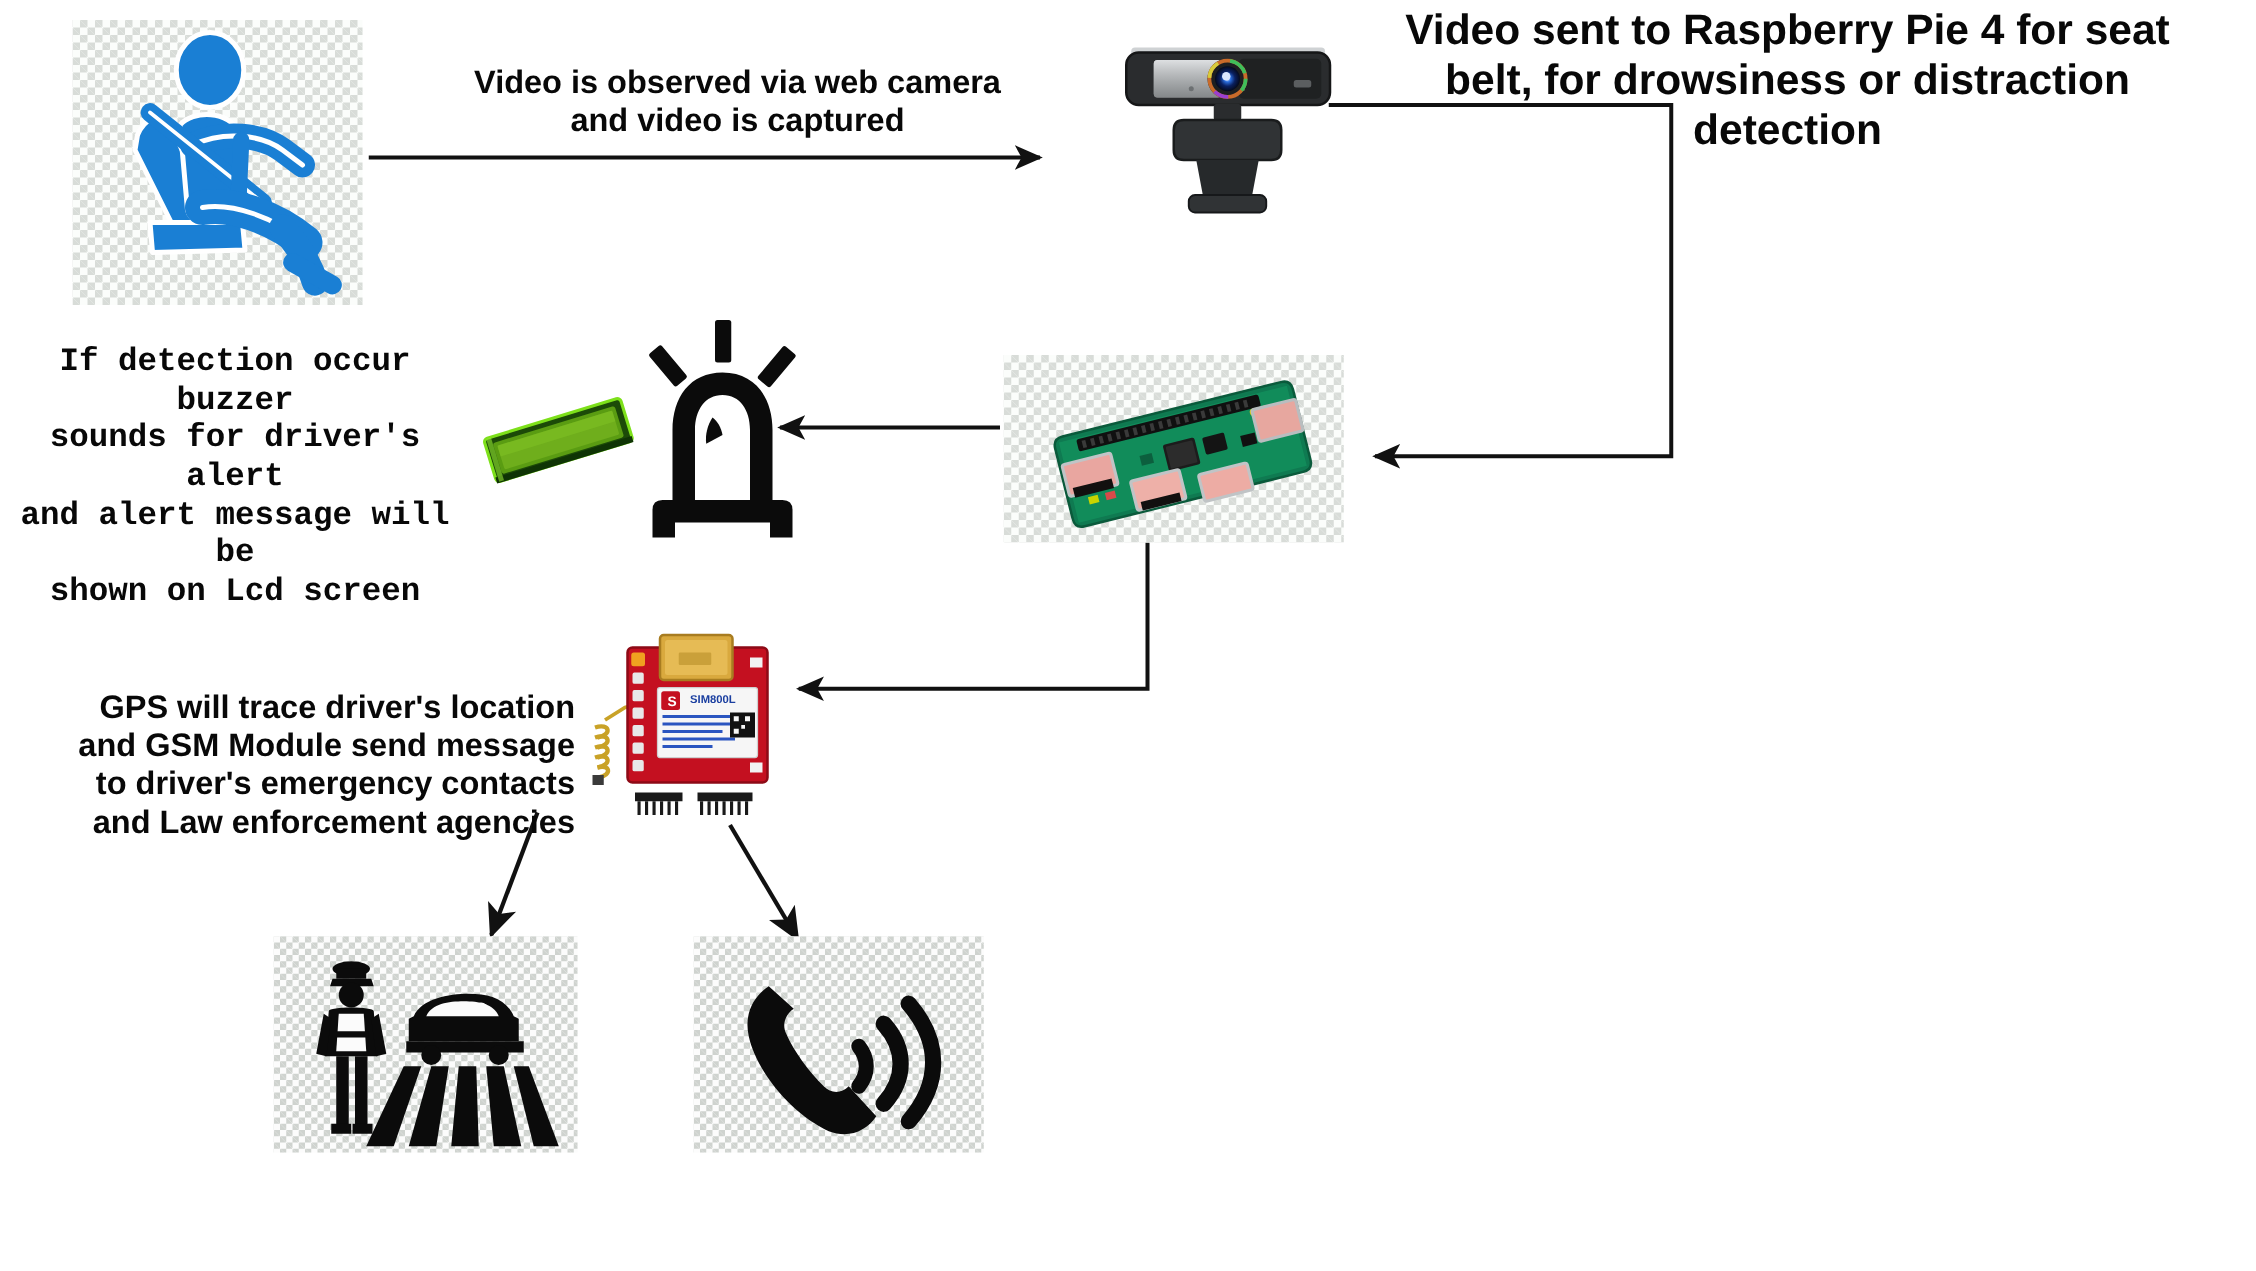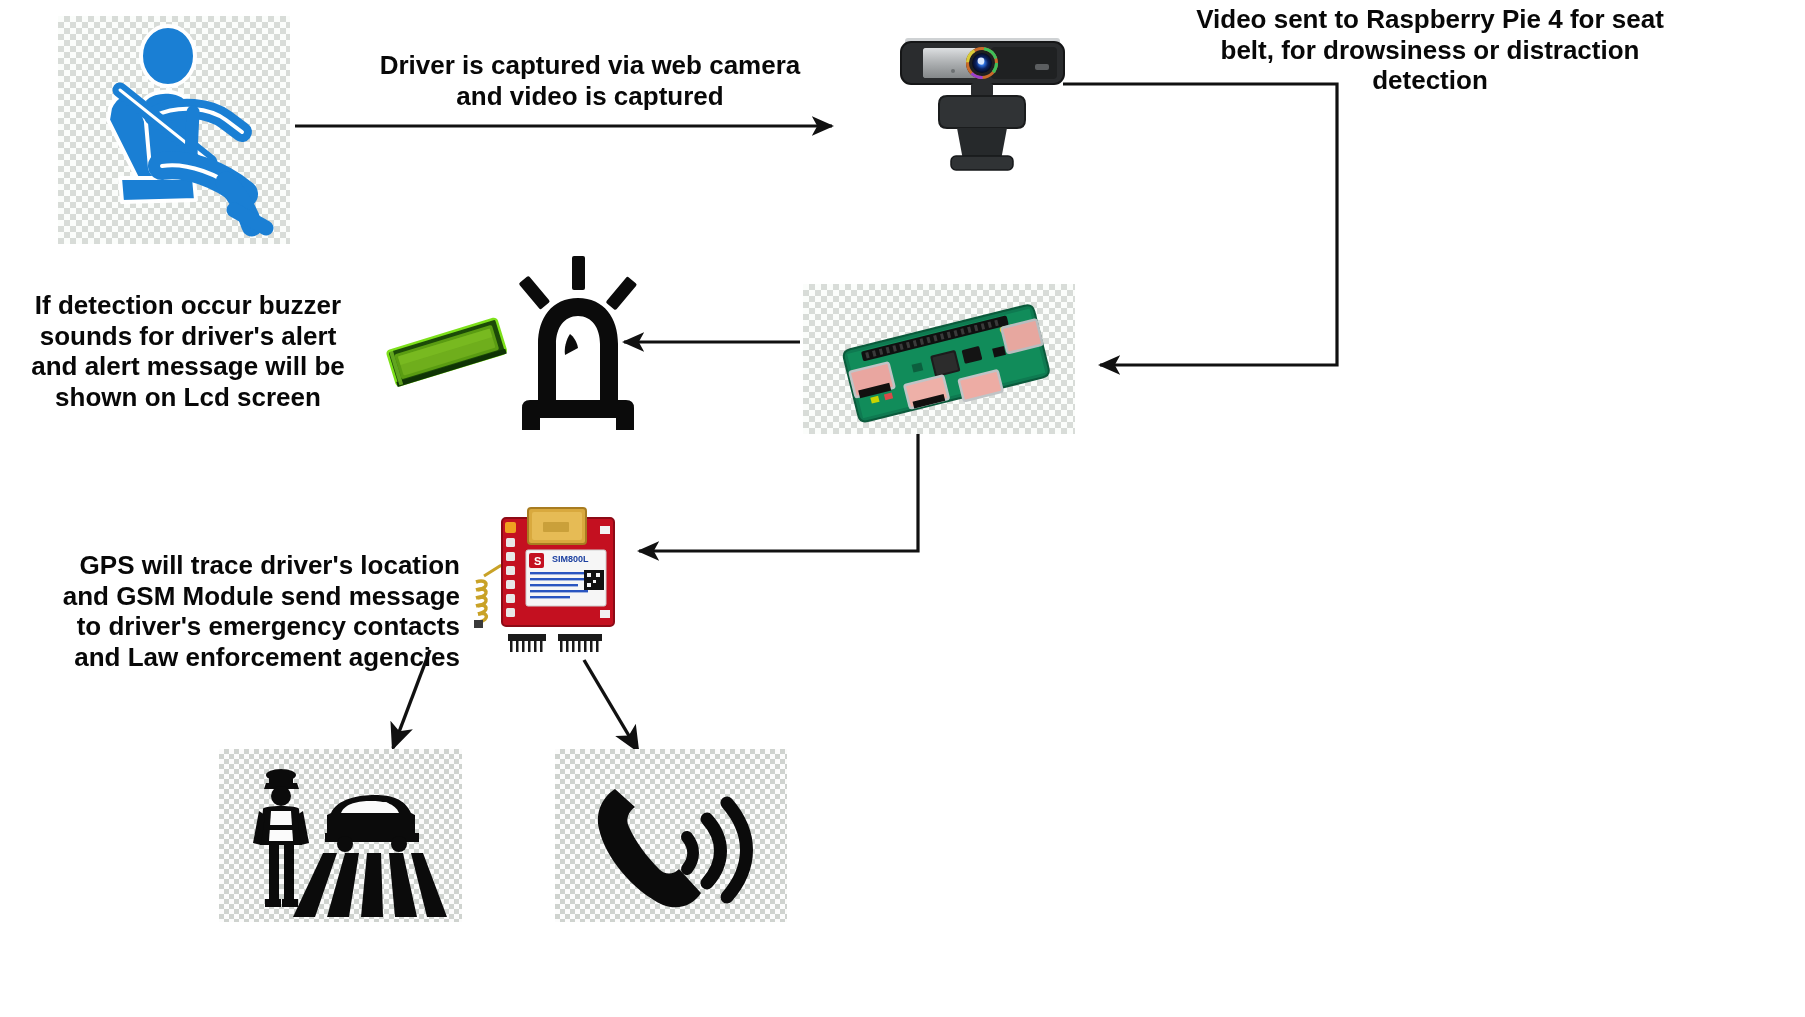--- a/index.html
+++ b/index.html
@@ -107,21 +107,21 @@
         <path d="M104,150 C128,146 162,158 186,178" stroke="#1a7fd4" stroke-width="28" fill="none" stroke-linecap="round"></path>
         <path d="M104,150 C128,146 162,158 186,178" stroke="#fff" stroke-width="4" fill="none" stroke-linecap="round"></path>
 
         <path d="M168,166 C182,182 190,196 194,210" stroke="#1a7fd4" stroke-width="21" fill="none" stroke-linecap="round"></path>
 
         <path d="M176,194 L208,212" stroke="#1a7fd4" stroke-width="15" fill="none" stroke-linecap="round"></path>
       </g>
     </svg>
   </div>
 
-  <div class="abs caption" style="left:340px;top:50px;width:500px;text-align:center;font-size:26px;">Driver is captured via web camera
+  <div class="abs caption" style="left:340px;top:50px;width:500px;text-align:center;font-size:26px;">Video is observed via web camera
 and video is captured</div>
 
   <div class="abs" style="left:895px;top:20px;width:175px;height:160px;">
     <svg viewBox="0 0 175 160" style="width:175px;height:160px;">
 
       <rect x="10" y="18" width="155" height="7" rx="3" fill="#cfd2d4"></rect>
 
       <rect x="6" y="22" width="163" height="42" rx="10" fill="#2a2c2e"></rect>
       <rect x="6" y="22" width="163" height="42" rx="10" fill="none" stroke="#151617" stroke-width="2"></rect>
 
@@ -158,25 +158,25 @@
 
       <path d="M52,76 L122,76 Q130,76 130,84 L130,100 Q130,108 122,108 L52,108 Q44,108 44,100 L44,84 Q44,76 52,76 Z" fill="#303335"></path>
       <path d="M52,76 L122,76 Q130,76 130,84 L130,100 Q130,108 122,108 L52,108 Q44,108 44,100 L44,84 Q44,76 52,76 Z" fill="none" stroke="#1a1c1d" stroke-width="2"></path>
 
       <path d="M62,108 L112,108 L106,140 L68,140 Z" fill="#26292b"></path>
       <rect x="56" y="136" width="62" height="14" rx="5" fill="#303335"></rect>
       <rect x="56" y="136" width="62" height="14" rx="5" fill="none" stroke="#16181a" stroke-width="1.5"></rect>
     </svg>
   </div>
 
-  <div class="abs caption" style="left:1060px;top:4px;width:740px;text-align:center;font-size:26px;">Video sent to Raspberry Pie 4 for seat
+  <div class="abs caption" style="left:1060px;top:4px;width:740px;text-align:center;font-size:34px;">Video sent to Raspberry Pie 4 for seat
 belt, for drowsiness or distraction
 detection</div>
 
-  <div class="abs caption" style="left:8px;top:290px;width:360px;text-align:center;font-size:26px;">If detection occur buzzer
+  <div class="abs caption" style="left:8px;top:274px;width:360px;text-align:center;font-size:26px;font-family:Liberation Mono, monospace;">If detection occur buzzer
 sounds for driver's alert
 and alert message will be
 shown on Lcd screen</div>
 
   <div class="abs" style="left:382px;top:310px;width:130px;height:86px;">
     <svg viewBox="0 0 130 86" style="width:130px;height:86px;">
       <g transform="rotate(-17 65 43)">
         <rect x="8" y="24" width="114" height="36" rx="3" fill="#1c4a08"></rect>
         <rect x="8" y="24" width="114" height="36" rx="3" fill="none" stroke="#7de01a" stroke-width="2.5"></rect>
         <rect x="14" y="29" width="102" height="26" rx="2" fill="#5a9c12"></rect>

